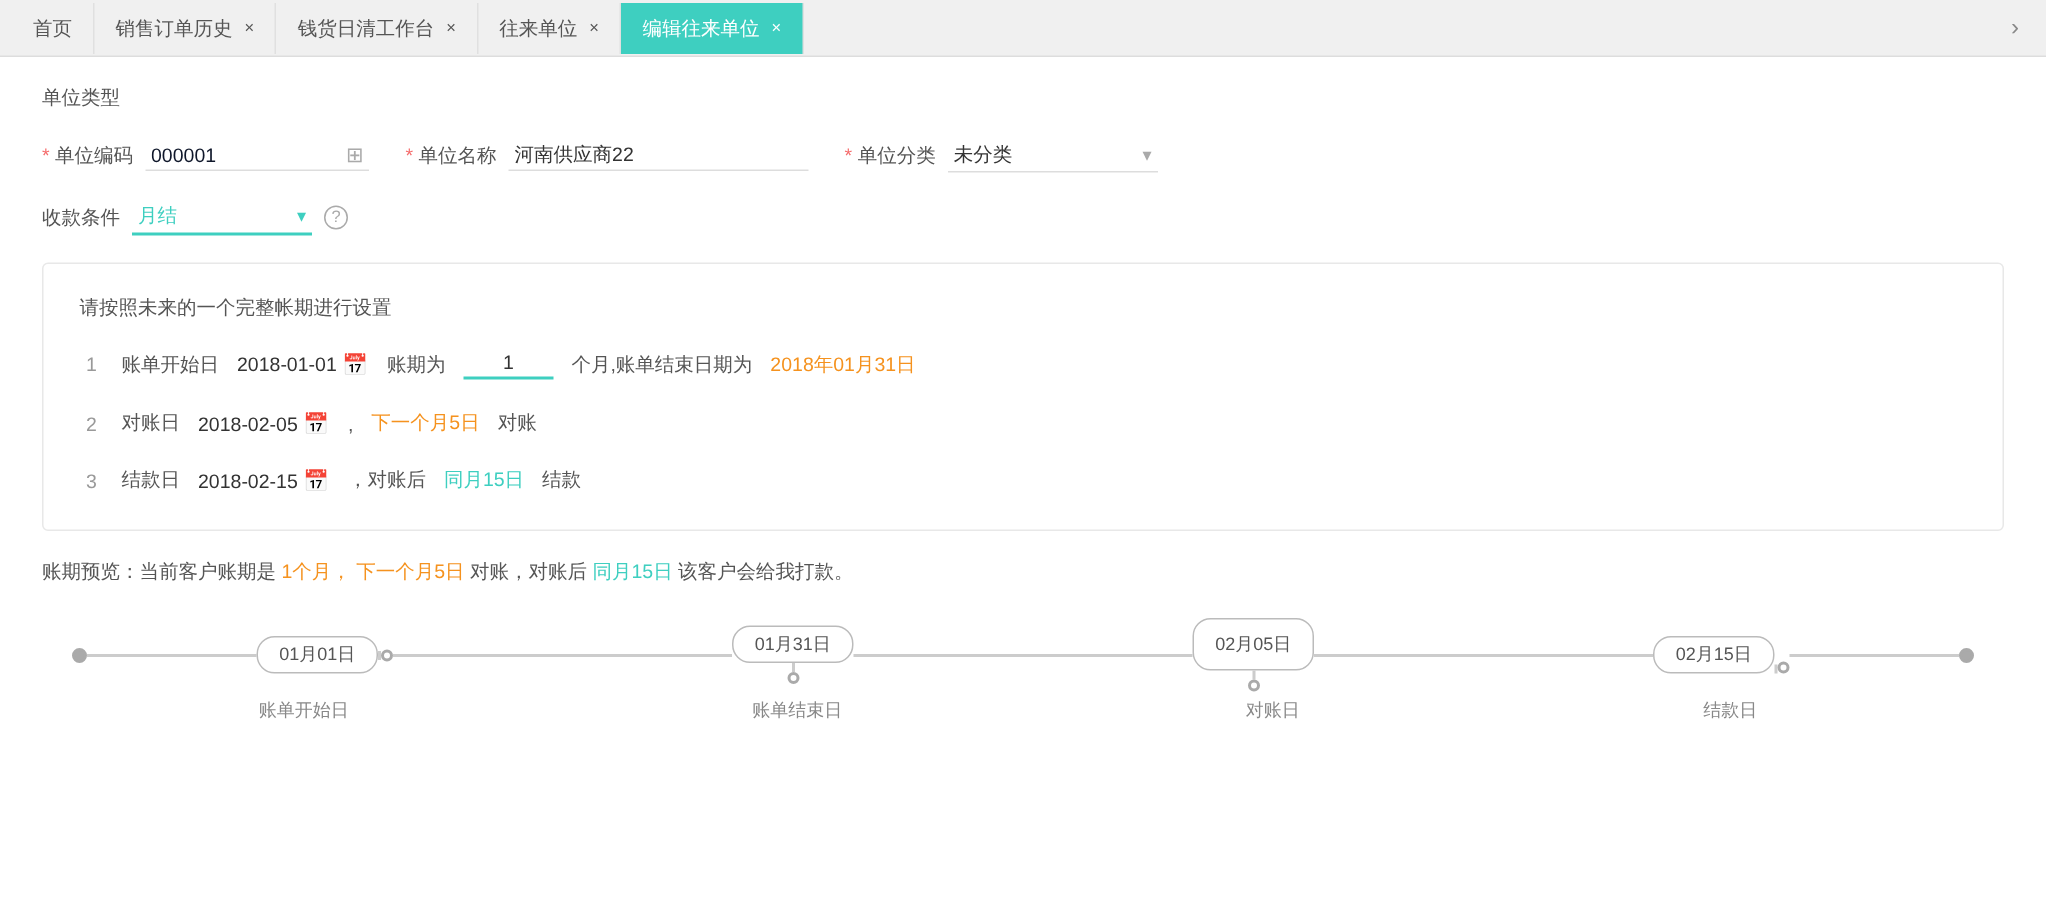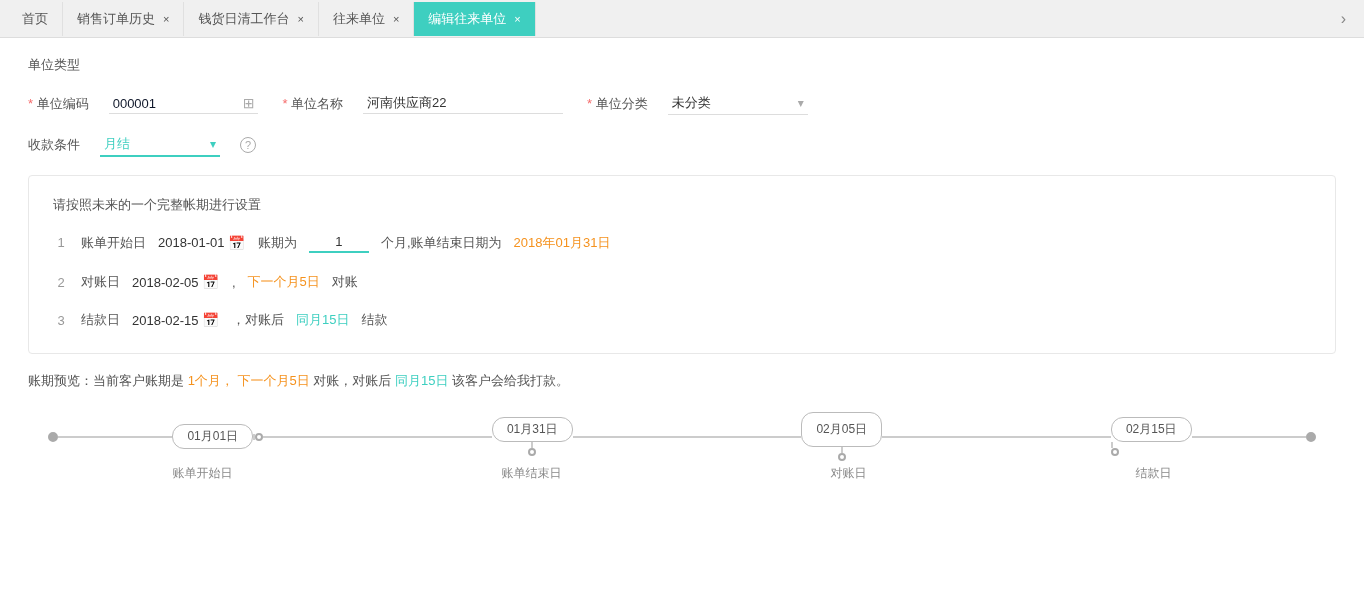--- a/index.html
+++ b/index.html
@@ -54,21 +54,21 @@
     .form-row {
       display: flex;
       align-items: center;
       margin-bottom: 18px;
       flex-wrap: wrap;
       gap: 24px;
     }
     .form-group {
       display: flex;
       align-items: center;
-      gap: 20px;
+      gap: 8px;
     }
     .form-label {
       color: #555;
       white-space: nowrap;
     }
     .form-label.required::before {
       content: "* ";
       color: #f56c6c;
     }
     .radio-group {
@@ -375,21 +375,21 @@
       <div style="flex:2;height:2px;background:#ccc;"></div>
 
       <div style="display:flex;flex-direction:column;align-items:center;flex-shrink:0;">
         <div style="border:1px solid #bbb;border-radius:12px;padding:8px 14px;font-size:12px;color:#555;background:#fff;white-space:nowrap;">02月05日</div>
         <div style="width:2px;height:6px;background:#ccc;"></div>
         <div style="width:8px;height:8px;border-radius:50%;background:#fff;border:2px solid #aaa;"></div>
       </div>
 
       <div style="flex:2;height:2px;background:#ccc;"></div>
 
-      <div style="display:flex;flex-direction:column;align-items:flex-start;flex-shrink:0;">
+      <div style="display:flex;flex-direction:row;align-items:flex-end;flex-shrink:0;">
         <div style="border:1px solid #bbb;border-radius:12px;padding:3px 14px;font-size:12px;color:#555;background:#fff;white-space:nowrap;">02月15日</div>
         <div style="width:2px;height:6px;background:#ccc;"></div>
         <div style="width:8px;height:8px;border-radius:50%;background:#fff;border:2px solid #aaa;"></div>
       </div>
 
       <div style="flex:1;height:2px;background:#ccc;"></div>
 
       <div style="width:10px;height:10px;border-radius:50%;background:#aaa;border:2px solid #aaa;flex-shrink:0;z-index:1;"></div>
     </div>
 

